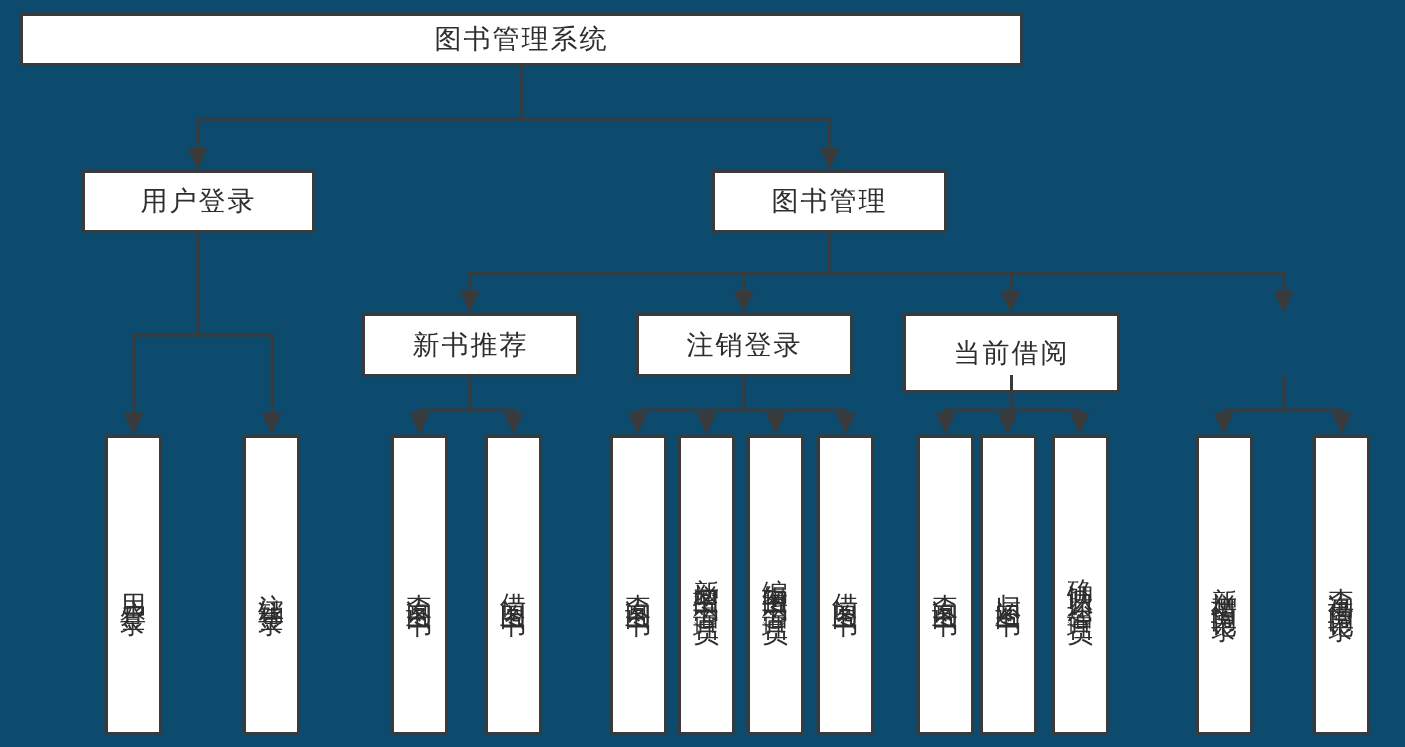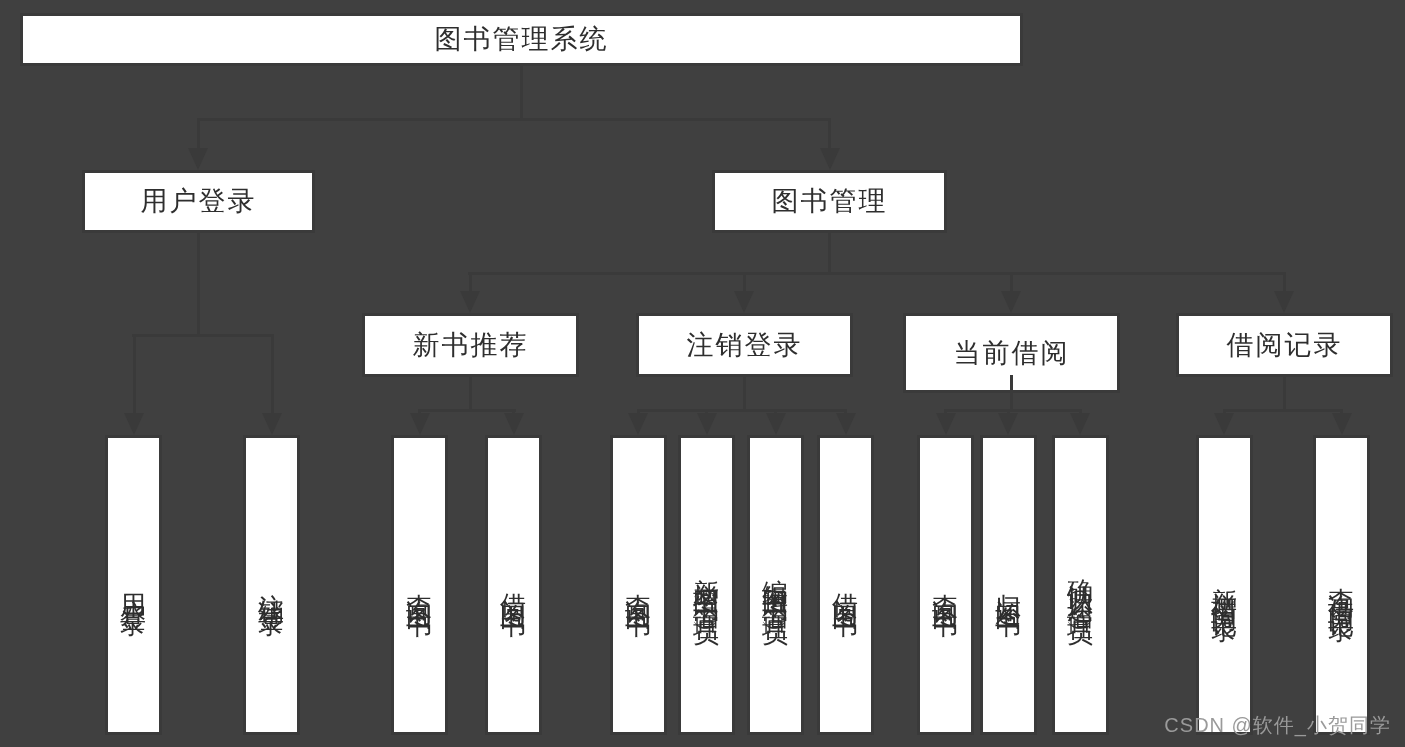--- a/index.html
+++ b/index.html
@@ -2,21 +2,21 @@
 <html><head>
 <meta charset="utf-8">
 <style>
   * { box-sizing: border-box; margin: 0; padding: 0; }
   html, body { background: #ffffff; }
   body {
     width: 1405px; height: 747px;
     font-family: "Liberation Sans", "DejaVu Sans", sans-serif;
     position: relative; overflow: hidden;
   }
-  .stage { position: absolute; left: 0; top: 0; width: 1405px; height: 747px; background: #404040; }
+  .stage { position: absolute; left: 0; top: 0; width: 1405px; height: 747px; background: #0c4a6e; }
   .box {
     position: absolute; background: #ffffff;
     border: 3px solid #3a3a3a;
     display: flex; align-items: center; justify-content: center;
   }
   .hlabel {
     font-size: 27px; color: #2e2e2e; letter-spacing: 2px;
     white-space: nowrap; line-height: 1;
   }
   .vlabel {
@@ -55,23 +55,20 @@
   </div>
 
   <div class="box" style="left:362px;top:313px;width:217px;height:64px">
     <span class="hlabel">新书推荐</span>
   </div>
   <div class="box" style="left:636px;top:313px;width:217px;height:64px">
     <span class="hlabel">注销登录</span>
   </div>
   <div class="box" style="left:903px;top:313px;width:217px;height:80px">
     <span class="hlabel">当前借阅</span>
-  </div>
-  <div class="box" style="left:1176px;top:313px;width:217px;height:64px">
-    <span class="hlabel">借阅记录</span>
   </div>
 
   <div class="box" style="left:105px;top:435px;width:57px;height:300px">
     <span class="vlabel">用户登录</span>
   </div>
   <div class="box" style="left:243px;top:435px;width:57px;height:300px">
     <span class="vlabel">注销登录</span>
   </div>
 
   <div class="box" style="left:391px;top:435px;width:57px;height:300px">
@@ -163,15 +160,14 @@
   <div class="line vline" style="left:1079px;top:410px;height:6px"></div>
   <div class="head" style="left:1070px;top:413px"></div>
 
   <div class="line vline" style="left:1283px;top:375px;height:37px"></div>
   <div class="line hline" style="left:1223px;top:409px;width:120px"></div>
   <div class="line vline" style="left:1223px;top:410px;height:6px"></div>
   <div class="head" style="left:1214px;top:413px"></div>
   <div class="line vline" style="left:1340px;top:410px;height:6px"></div>
   <div class="head" style="left:1332px;top:413px"></div>
 
-  <div class="watermark">CSDN @软件_小贺同学</div>
 
 </div>
 
 </body></html>

